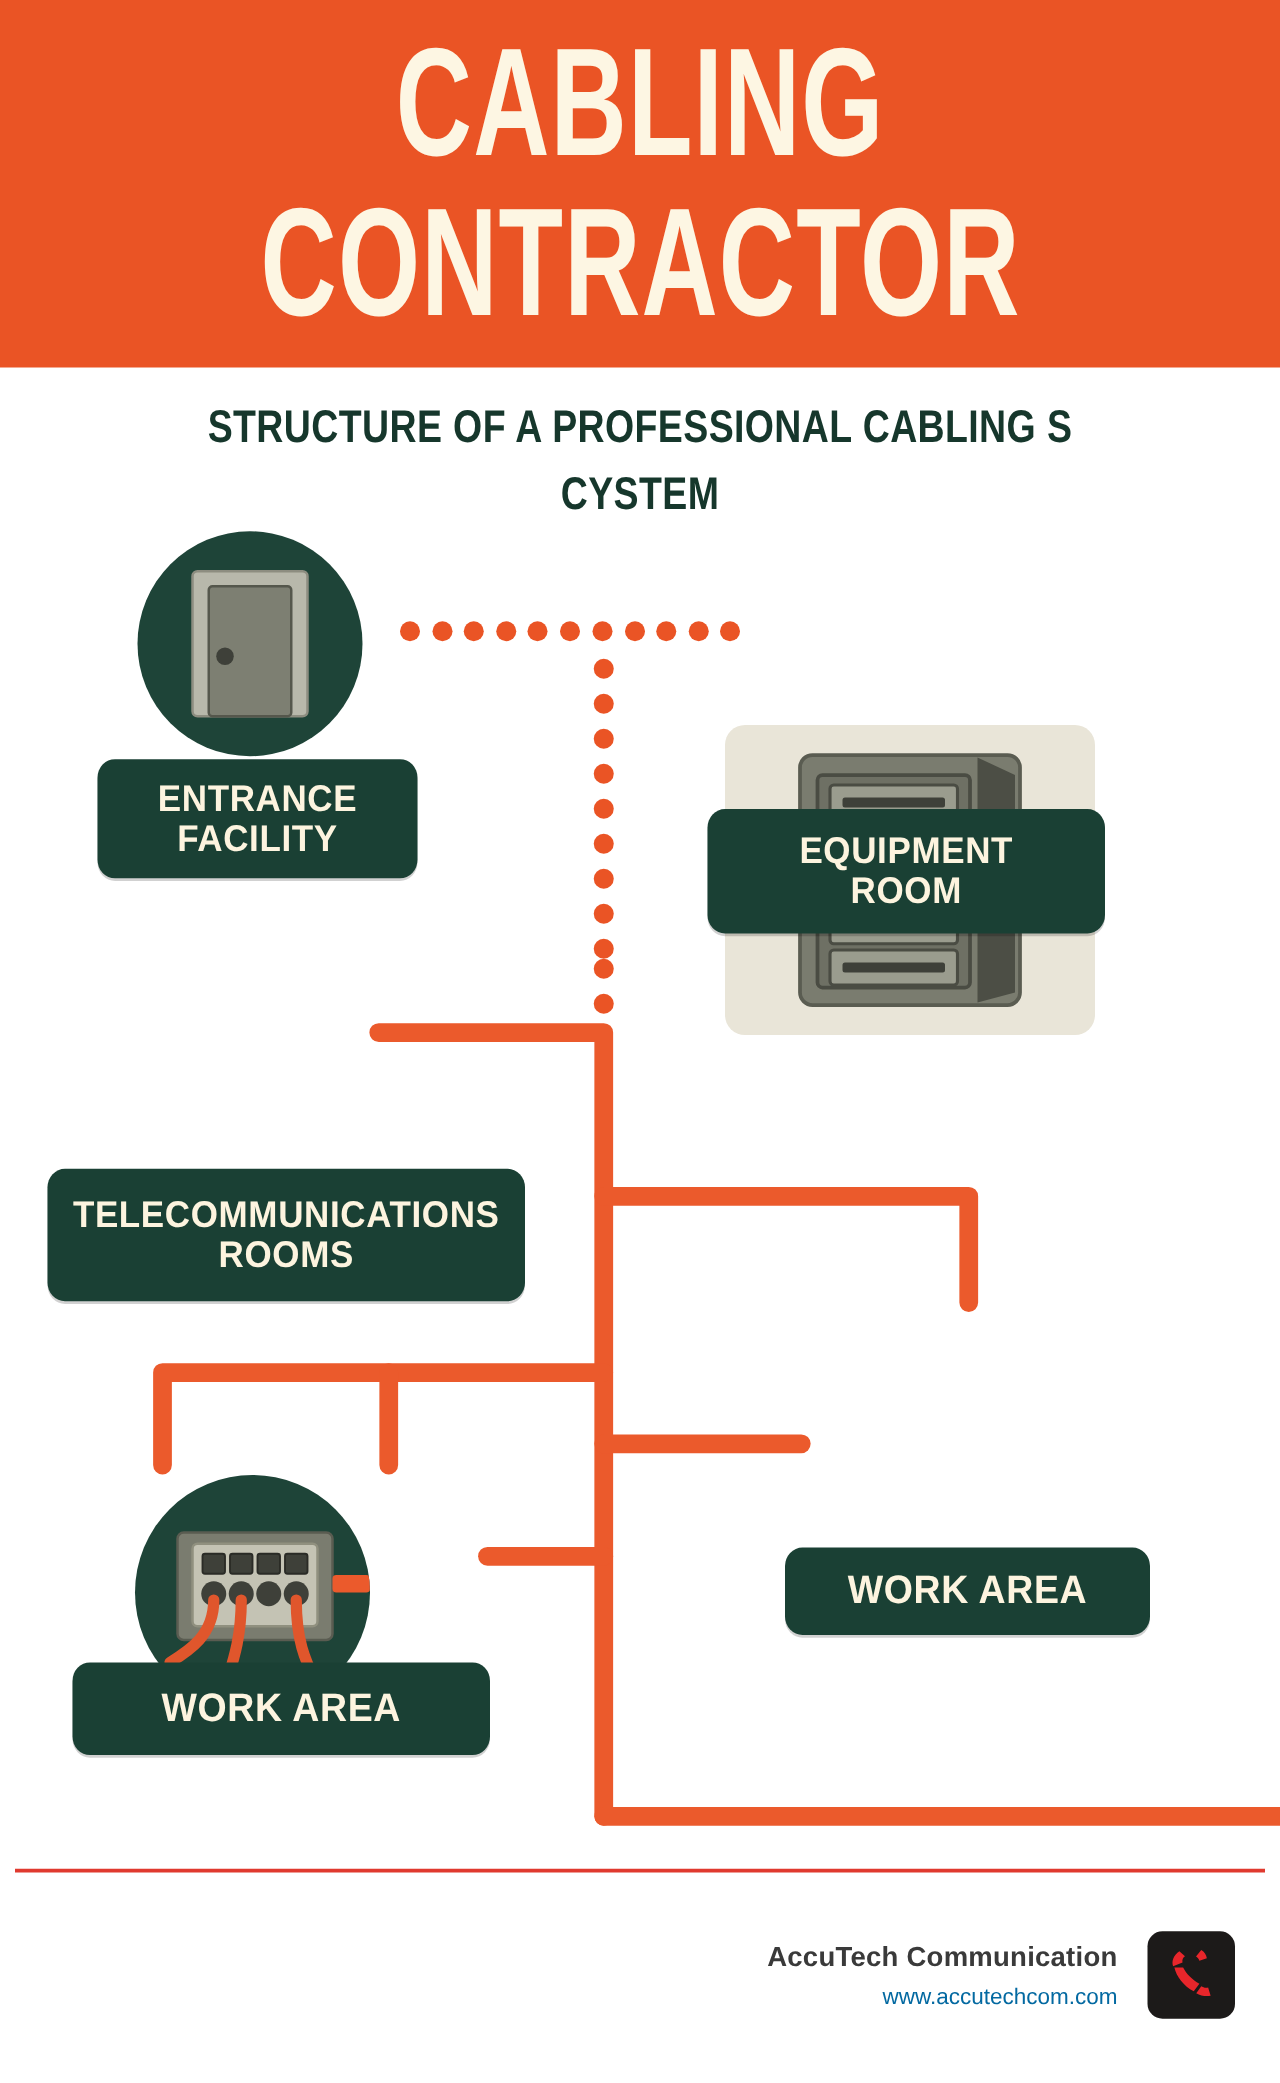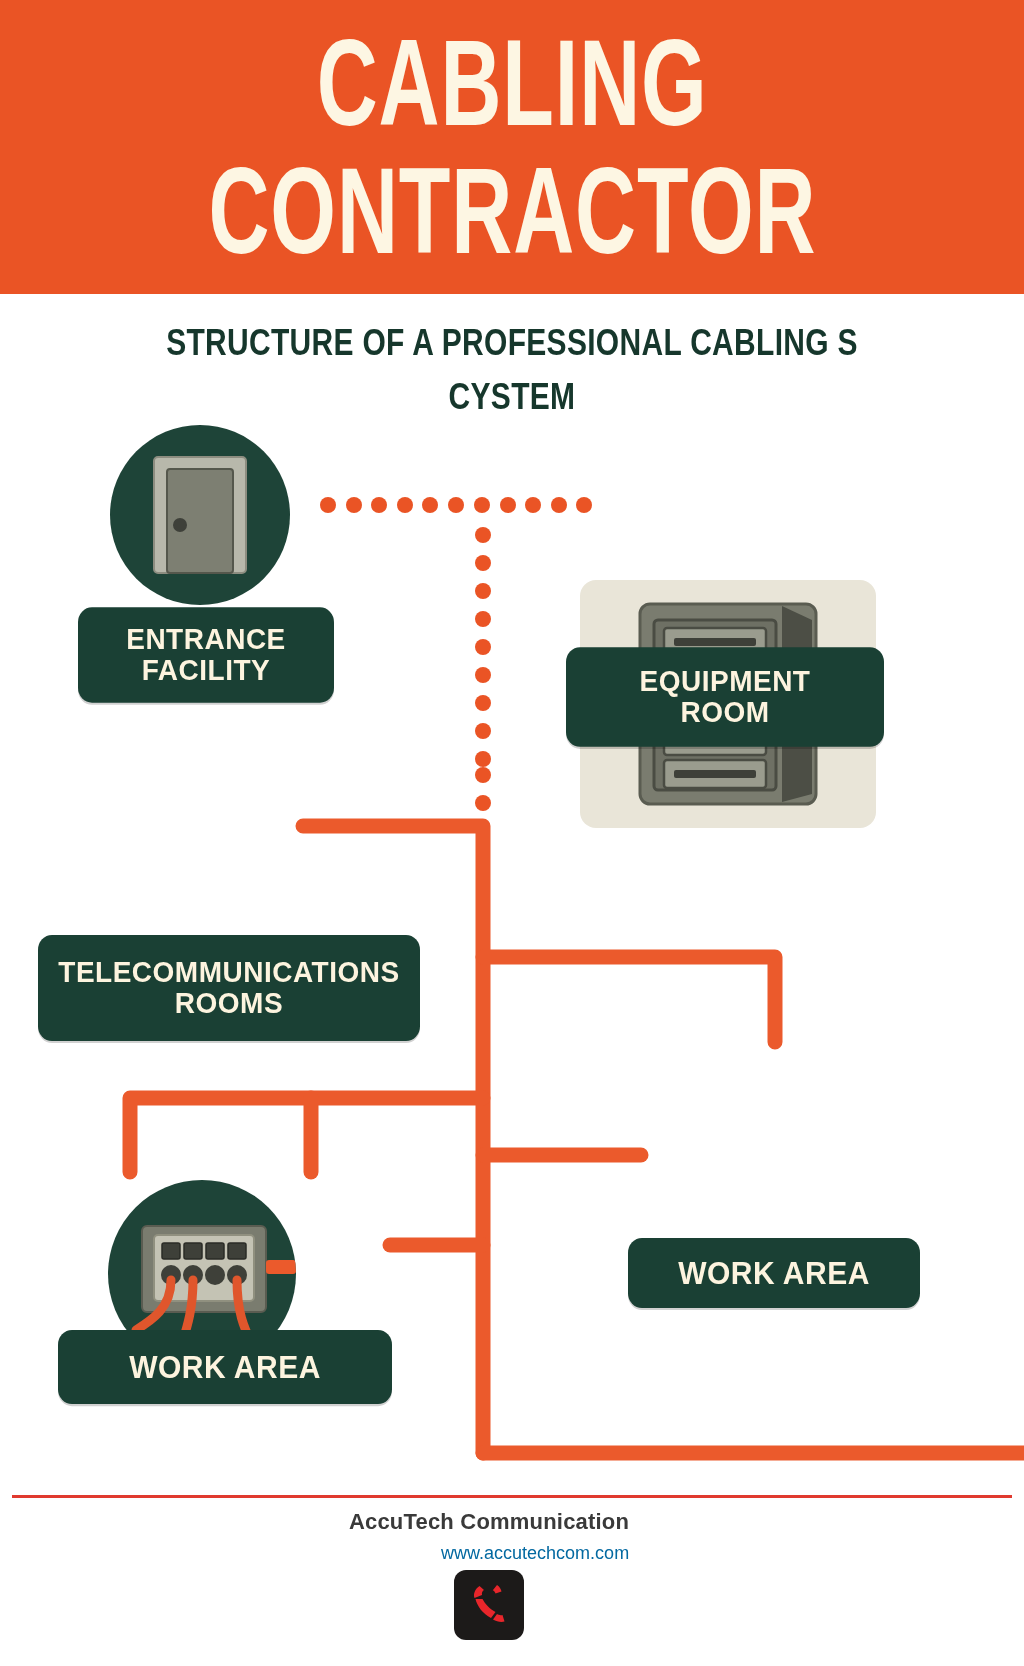--- a/index.html
+++ b/index.html
@@ -96,21 +96,21 @@
   
   svg{display:block;}
 
   
   .footer-rule{
     position:absolute;left:12px;top:1495px;width:1000px;height:3px;background:#e03a2f;
   }
   .footer{
     position:absolute;left:0;top:1520px;width:1024px;height:120px;
     display:flex;align-items:center;justify-content:flex-end;
-    padding-right:46px;box-sizing:border-box;gap:6px;flex-direction:column;
+    padding-right:36px;box-sizing:border-box;gap:24px;
   }
   .footer-text{display:flex;flex-direction:column;align-items:flex-end;}
   .footer-name{font-size:22px;font-weight:bold;color:#3a3a3a;letter-spacing:0.2px;}
   .footer-url{font-size:18px;color:#0369a1;margin-top:8px;}
   .footer-logo{
     width:70px;height:70px;border-radius:12px;background:#1c1a19;
     display:flex;align-items:center;justify-content:center;flex:none;
   }
 </style>
 </head>

